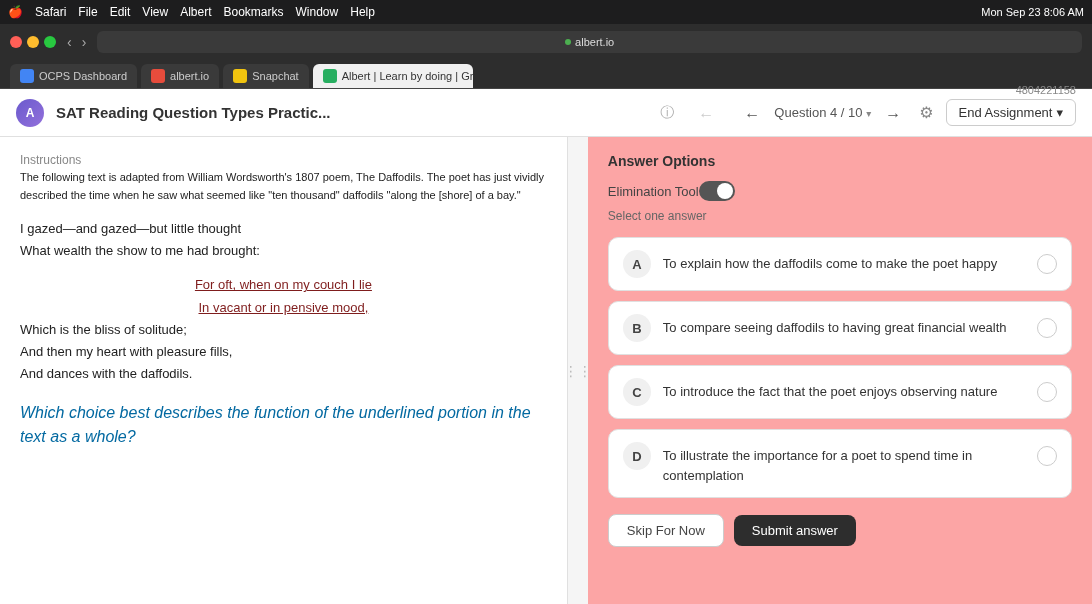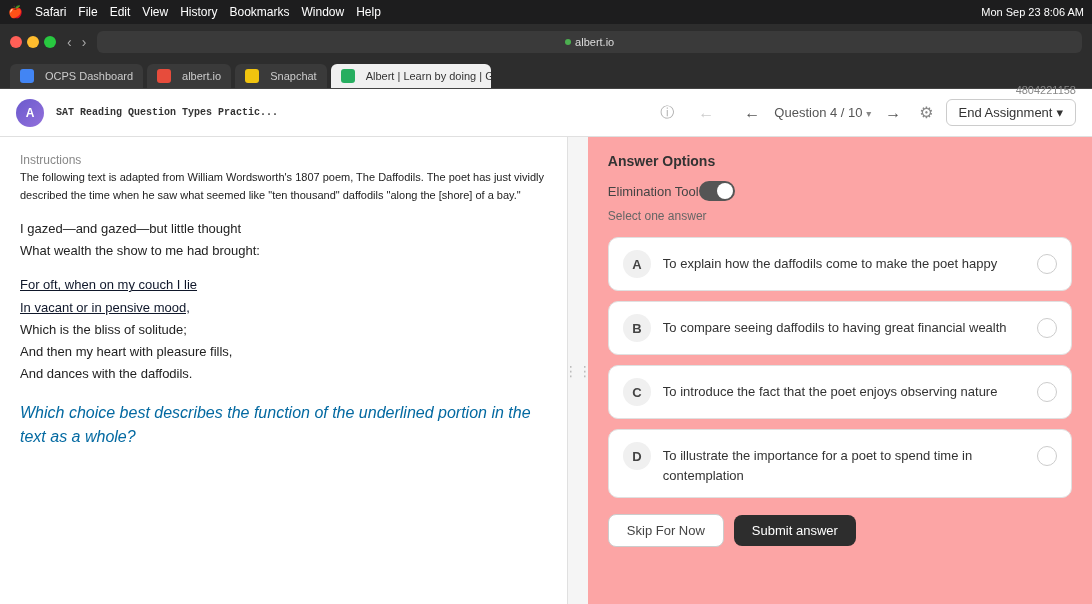--- a/index.html
+++ b/index.html
@@ -59,21 +59,21 @@
       height: 28px;
       gap: 4px;
     }
     .browser-tab {
       height: 24px;
       padding: 0 10px;
       border-radius: 6px 6px 0 0;
       font-size: 11px;
       display: flex;
       align-items: center;
-      gap: 11px;
+      gap: 5px;
       color: #ccc;
       background: #3a3a3a;
       white-space: nowrap;
       max-width: 160px;
       overflow: hidden;
     }
     .browser-tab.active { background: #f0f0f0; color: #333; }
     .tab-icon {
       width: 14px; height: 14px; border-radius: 3px;
       display: inline-block; flex-shrink: 0;
@@ -111,25 +111,24 @@
       height: 48px;
       gap: 12px;
     }
     .app-logo {
       width: 28px; height: 28px; border-radius: 50%;
       background: linear-gradient(135deg, #6a5acd, #9370db);
       display: flex; align-items: center; justify-content: center;
       color: white; font-size: 12px; font-weight: bold;
     }
     .app-title {
-      font-size: 10px;
+      font-size: 15px;
       font-weight: 600;
       color: #333;
       flex: 1;
-      font-family: Liberation Mono, monospace;
     }
     .question-nav {
       display: flex;
       align-items: center;
       gap: 8px;
       font-size: 13px;
       color: #555;
     }
     .nav-arrow {
       background: none; border: none; cursor: pointer;
@@ -182,21 +181,22 @@
     .poem-block {
       margin: 12px 0;
       font-size: 13px;
       line-height: 1.7;
       color: #222;
     }
     .poem-underline {
       text-decoration: underline;
       font-size: 13px;
       line-height: 1.7;
-      color: #0f172a;
+      color: #7f1d1d;
+      text-align: center;
     }
     .question-text {
       font-size: 16px;
       font-weight: 500;
       color: #0369a1;
       margin-top: 16px;
       line-height: 1.5;
       font-style: italic;
     }
 
@@ -308,21 +308,21 @@
 </head>
 <body>
 
 <div class="menubar">
   <div class="menubar-left">
     <span>🍎</span>
     <span>Safari</span>
     <span>File</span>
     <span>Edit</span>
     <span>View</span>
-    <span>History</span>
+    <span>Albert</span>
     <span>Bookmarks</span>
     <span>Window</span>
     <span>Help</span>
   </div>
   <div class="menubar-right">
     <span>Mon Sep 23  8:06 AM</span>
   </div>
 </div>
 
 <div class="browser-chrome">

